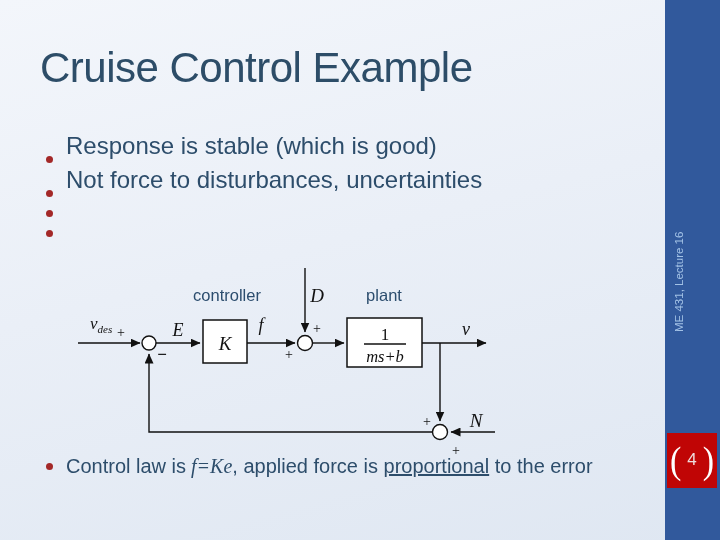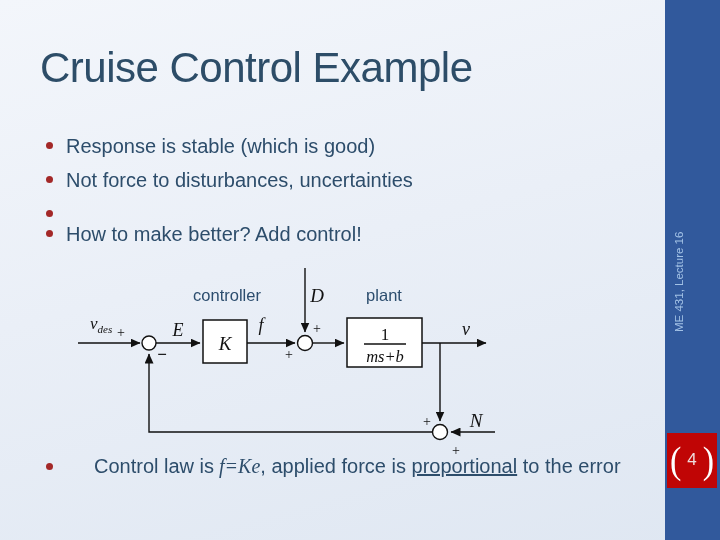--- a/index.html
+++ b/index.html
@@ -28,44 +28,43 @@
 
   
   .bullets {
     position: absolute;
     left: 46px;
     top: 129px;
     list-style: none;
   }
   .bullets li {
     display: flex;
-    align-items: flex-start;
+    align-items: flex-end;
     line-height: 34px;
-    font-size: 20px;
+    font-size: 24px;
     color: #2d4d6b;
     white-space: nowrap;
   }
   .dot {
     flex: 0 0 auto;
     width: 7px;
     height: 7px;
     border-radius: 50%;
     background: #a32828;
     margin: 13px 13px 0 0;
   }
 
   
   .bottom-bullet {
     position: absolute;
     left: 46px;
     top: 450px;
     width: 580px;
     display: flex;
     align-items: flex-start;
-    gap: 28px;
   }
   .bottom-bullet p {
     font-size: 20px;
     line-height: 33px;
     color: #2d4d6b;
     width: 560px;
   }
   .formula {
     font-family: "Liberation Serif", serif;
     font-style: italic;
@@ -150,21 +149,20 @@
     </li>
     <li>
       <span class="dot"></span>
       <span>Not force to disturbances, uncertainties</span>
     </li>
     <li>
       <span class="dot"></span>
     </li>
     <li>
       <span class="dot"></span>
-      <span>How to make better? Add control!</span>
     </li>
   </ul>
 
   <svg class="diagram" viewBox="70 258 440 200" xmlns="http://www.w3.org/2000/svg">
     <defs>
       <marker id="arr" markerUnits="userSpaceOnUse" markerWidth="11" markerHeight="9" refX="9.5" refY="4.5" orient="auto">
         <path d="M0,0 L10,4.5 L0,9 Z" fill="#111111"></path>
       </marker>
     </defs>
 

